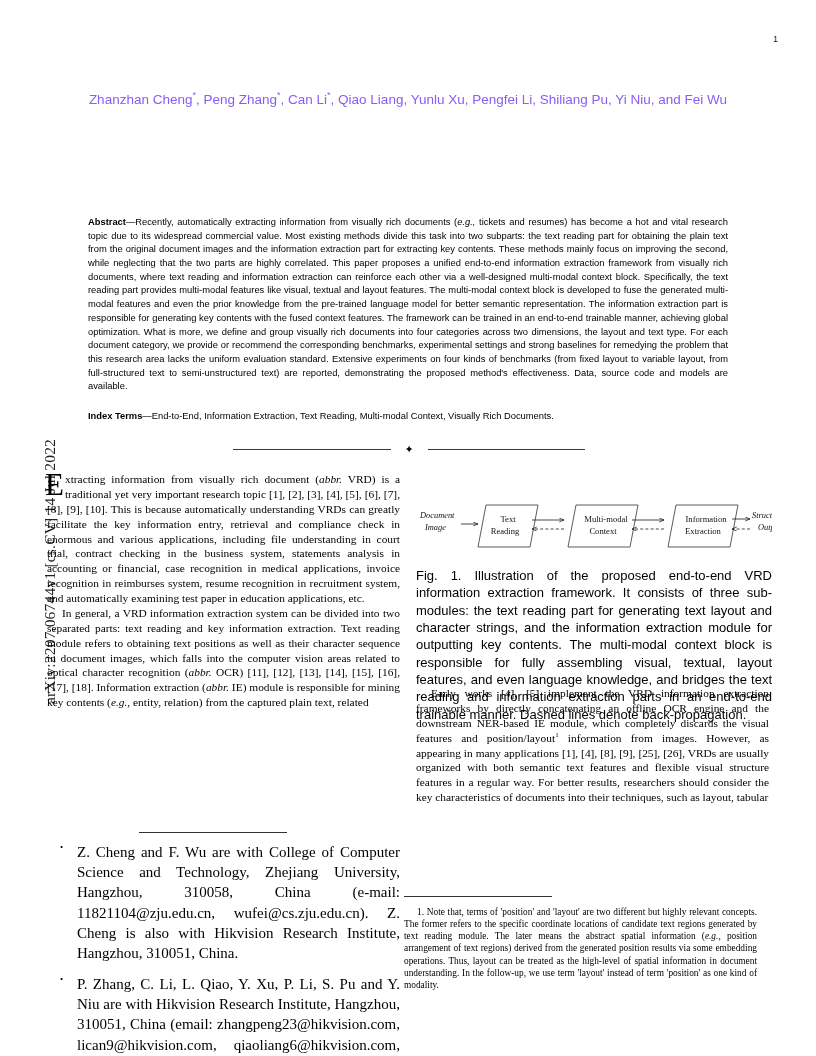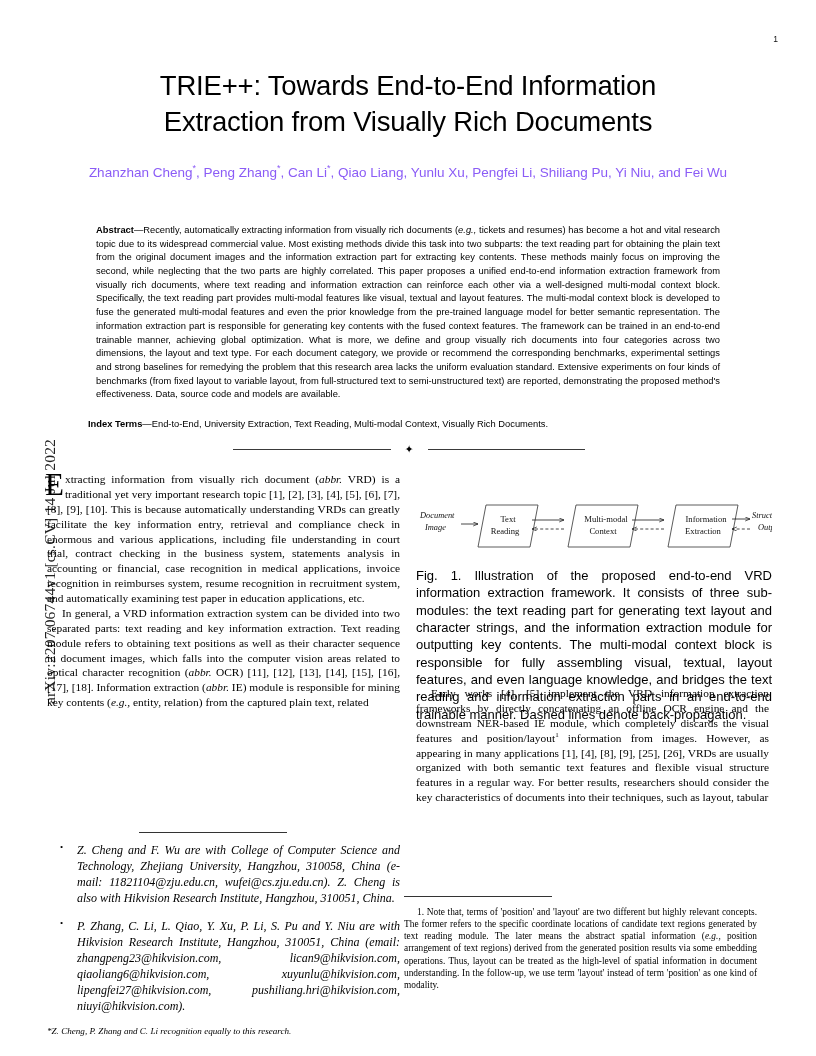--- a/index.html
+++ b/index.html
@@ -74,21 +74,21 @@
     position: absolute;
     left: 88px;
     top: 216px;
     width: 640px;
   }
   .abstract-text {
     font-family: "Liberation Sans", sans-serif;
     font-size: 9.35px;
     line-height: 1.465;
     text-align: justify;
-    margin: 8px;
+    margin: 0;
     color: #000;
   }
   .abstract-text b { font-weight: 700; }
   .abstract-text i { font-style: italic; }
   .index-terms {
     font-family: "Liberation Sans", sans-serif;
     font-size: 9.35px;
     line-height: 1.465;
     text-align: left;
     margin: 16px 0 0 0;
@@ -219,22 +219,21 @@
   ul.affil-list {
     list-style: none;
     margin: 0;
     padding: 0;
   }
   ul.affil-list li {
     position: relative;
     padding-left: 30px;
     margin-bottom: 11px;
     font-family: "Liberation Serif", serif;
-    font-style: italic;
-    font-size: 12px;
+    font-size: 15px;
     line-height: 1.345;
     text-align: justify;
   }
   ul.affil-list li::before {
     content: "\2022";
     position: absolute;
     left: 13px;
     top: -1px;
     font-size: 9px;
     font-style: normal;
@@ -266,33 +265,29 @@
   sup.fnref { font-size: 7px; vertical-align: super; }
 </style>
 </head>
 <body>
 
 <div class="arxiv-stamp">arXiv:2207.06744v1  [cs.CV]  14 Jul 2022</div>
 
 <div class="page-number">1</div>
 
 <div class="title-block">
-  <h1 class="paper-title">
-    <span>TRIE++: Towards End-to-End Information</span><br>
-    <span>Extraction from Visually Rich Documents</span>
-  </h1>
   <div class="author-line">Zhanzhan Cheng<sup>*</sup>, Peng Zhang<sup>*</sup>, Can Li<sup>*</sup>, Qiao Liang, Yunlu Xu, Pengfei Li, Shiliang Pu, Yi Niu, and Fei Wu</div>
 </div>
 
 <div class="abstract-block">
   <p class="abstract-text">
     <b>Abstract</b><span>—</span><span>Recently, automatically extracting information from visually rich documents (<i>e.g.,</i> tickets and resumes) has become a hot and vital research topic due to its widespread commercial value. Most existing methods divide this task into two subparts: the text reading part for obtaining the plain text from the original document images and the information extraction part for extracting key contents. These methods mainly focus on improving the second, while neglecting that the two parts are highly correlated. This paper proposes a unified end-to-end information extraction framework from visually rich documents, where text reading and information extraction can reinforce each other via a well-designed multi-modal context block. Specifically, the text reading part provides multi-modal features like visual, textual and layout features. The multi-modal context block is developed to fuse the generated multi-modal features and even the prior knowledge from the pre-trained language model for better semantic representation. The information extraction part is responsible for generating key contents with the fused context features. The framework can be trained in an end-to-end trainable manner, achieving global optimization. What is more, we define and group visually rich documents into four categories across two dimensions, the layout and text type. For each document category, we provide or recommend the corresponding benchmarks, experimental settings and strong baselines for remedying the problem that this research area lacks the uniform evaluation standard. Extensive experiments on four kinds of benchmarks (from fixed layout to variable layout, from full-structured text to semi-unstructured text) are reported, demonstrating the proposed method's effectiveness. Data, source code and models are available.</span>
   </p>
   <p class="index-terms">
-    <b>Index Terms</b><span>—</span><span>End-to-End, University Extraction, Text Reading, Multi-modal Context, Visually Rich Documents.</span>
+    <b>Index Terms</b><span>—</span><span>End-to-End, Information Extraction, Text Reading, Multi-modal Context, Visually Rich Documents.</span>
   </p>
 </div>
 
 <div class="diamond-rule">
   <div class="dr-line"></div>
   <div class="dr-dia">✦</div>
   <div class="dr-line"></div>
 </div>
 
 <div class="col col-left">

